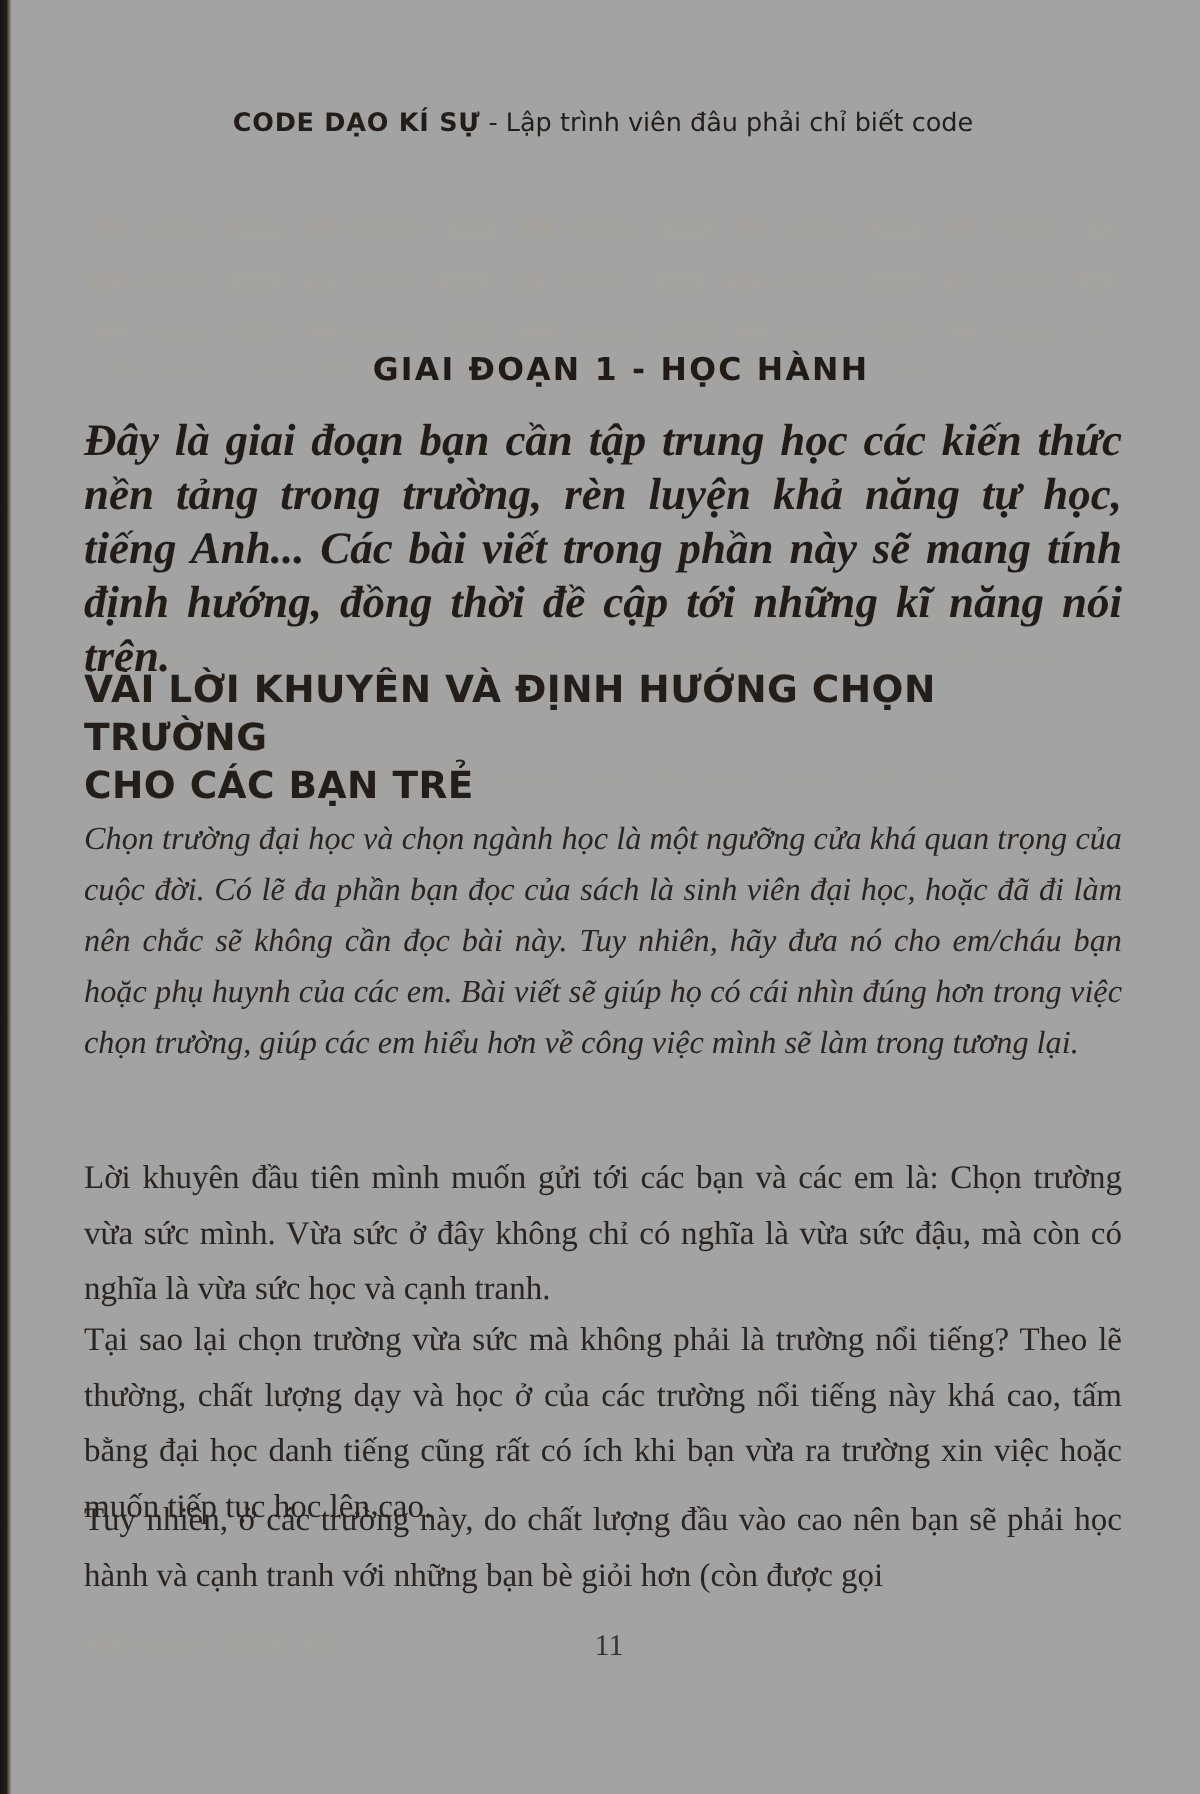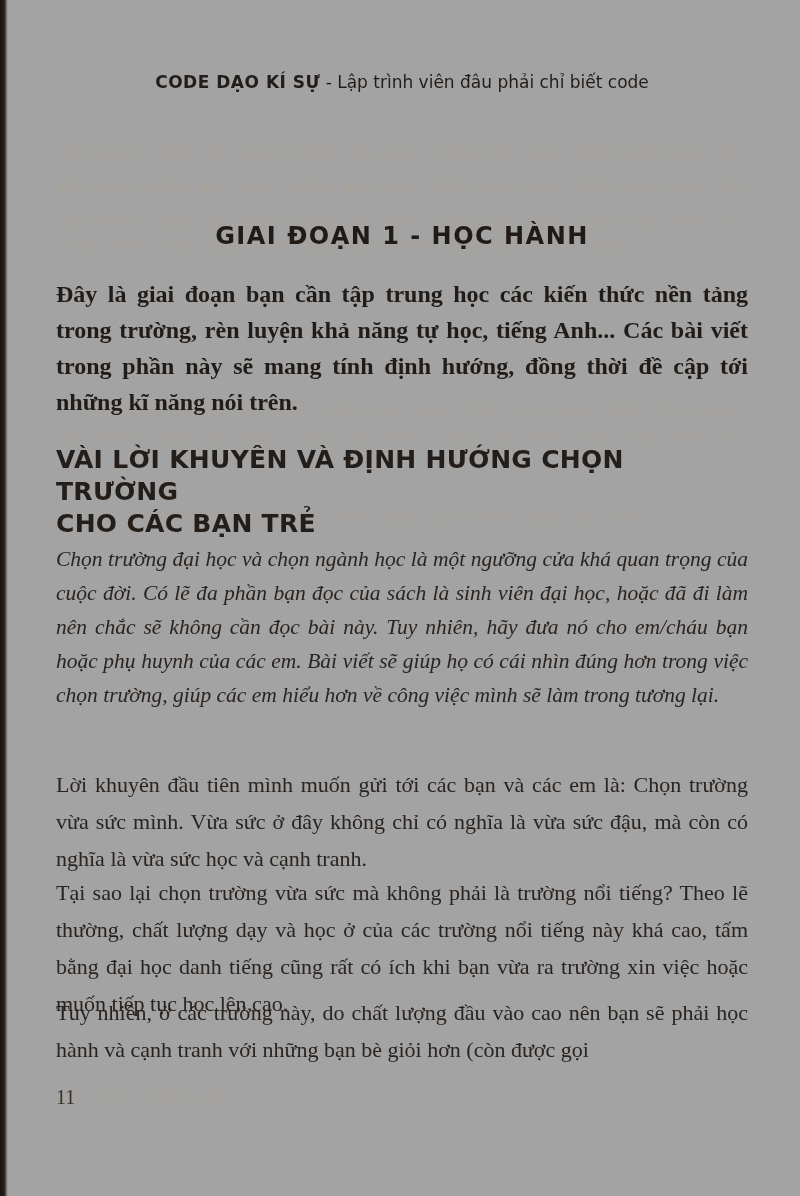--- a/index.html
+++ b/index.html
@@ -32,37 +32,38 @@
   }
   .running-header .book-title {
     font-weight: 800;
     letter-spacing: 0.5px;
   }
   .running-header .book-subtitle { font-weight: 500; }
 
   .chapter-title {
     position: absolute;
     top: 222px; left: 56px; width: 692px;
-    margin: 0;
+    margin: 12px;
     text-align: center;
     font-family: "DejaVu Sans", sans-serif;
-    font-size: 24px;
+    font-size: 21px;
     font-weight: 800;
     letter-spacing: 1.5px;
     color: #211b17;
   }
   .chapter-intro {
     position: absolute;
     top: 276px; left: 56px; width: 692px;
     margin: 0;
-    font-size: 24px;
+    font-size: 30px;
     font-weight: 700;
     line-height: 36px;
     text-align: justify;
     color: #211c18;
+    font-style: italic;
   }
   .article-title {
     position: absolute;
     top: 444px; left: 56px; width: 692px;
     margin: 0;
     text-align: left;
     font-family: "DejaVu Sans", sans-serif;
     font-size: 25px;
     font-weight: 800;
     letter-spacing: 0.3px;
@@ -100,21 +101,21 @@
   .p2 { top: 874px; }
   .p3 { top: 994px; }
 
   .page-footer {
     position: absolute;
     top: 1086px; left: 56px; width: 700px; height: 30px;
   }
   .page-number {
     position: absolute;
     left: 0; right: 0;
-    text-align: left;
+    text-align: center;
     font-size: 20px;
     color: #38322c;
     font-family: Liberation Serif, serif;
   }
   .author {
     position: absolute;
     right: 2px; top: 0;
     font-family: "DejaVu Sans", sans-serif;
     font-size: 19px;
     font-weight: 800;

